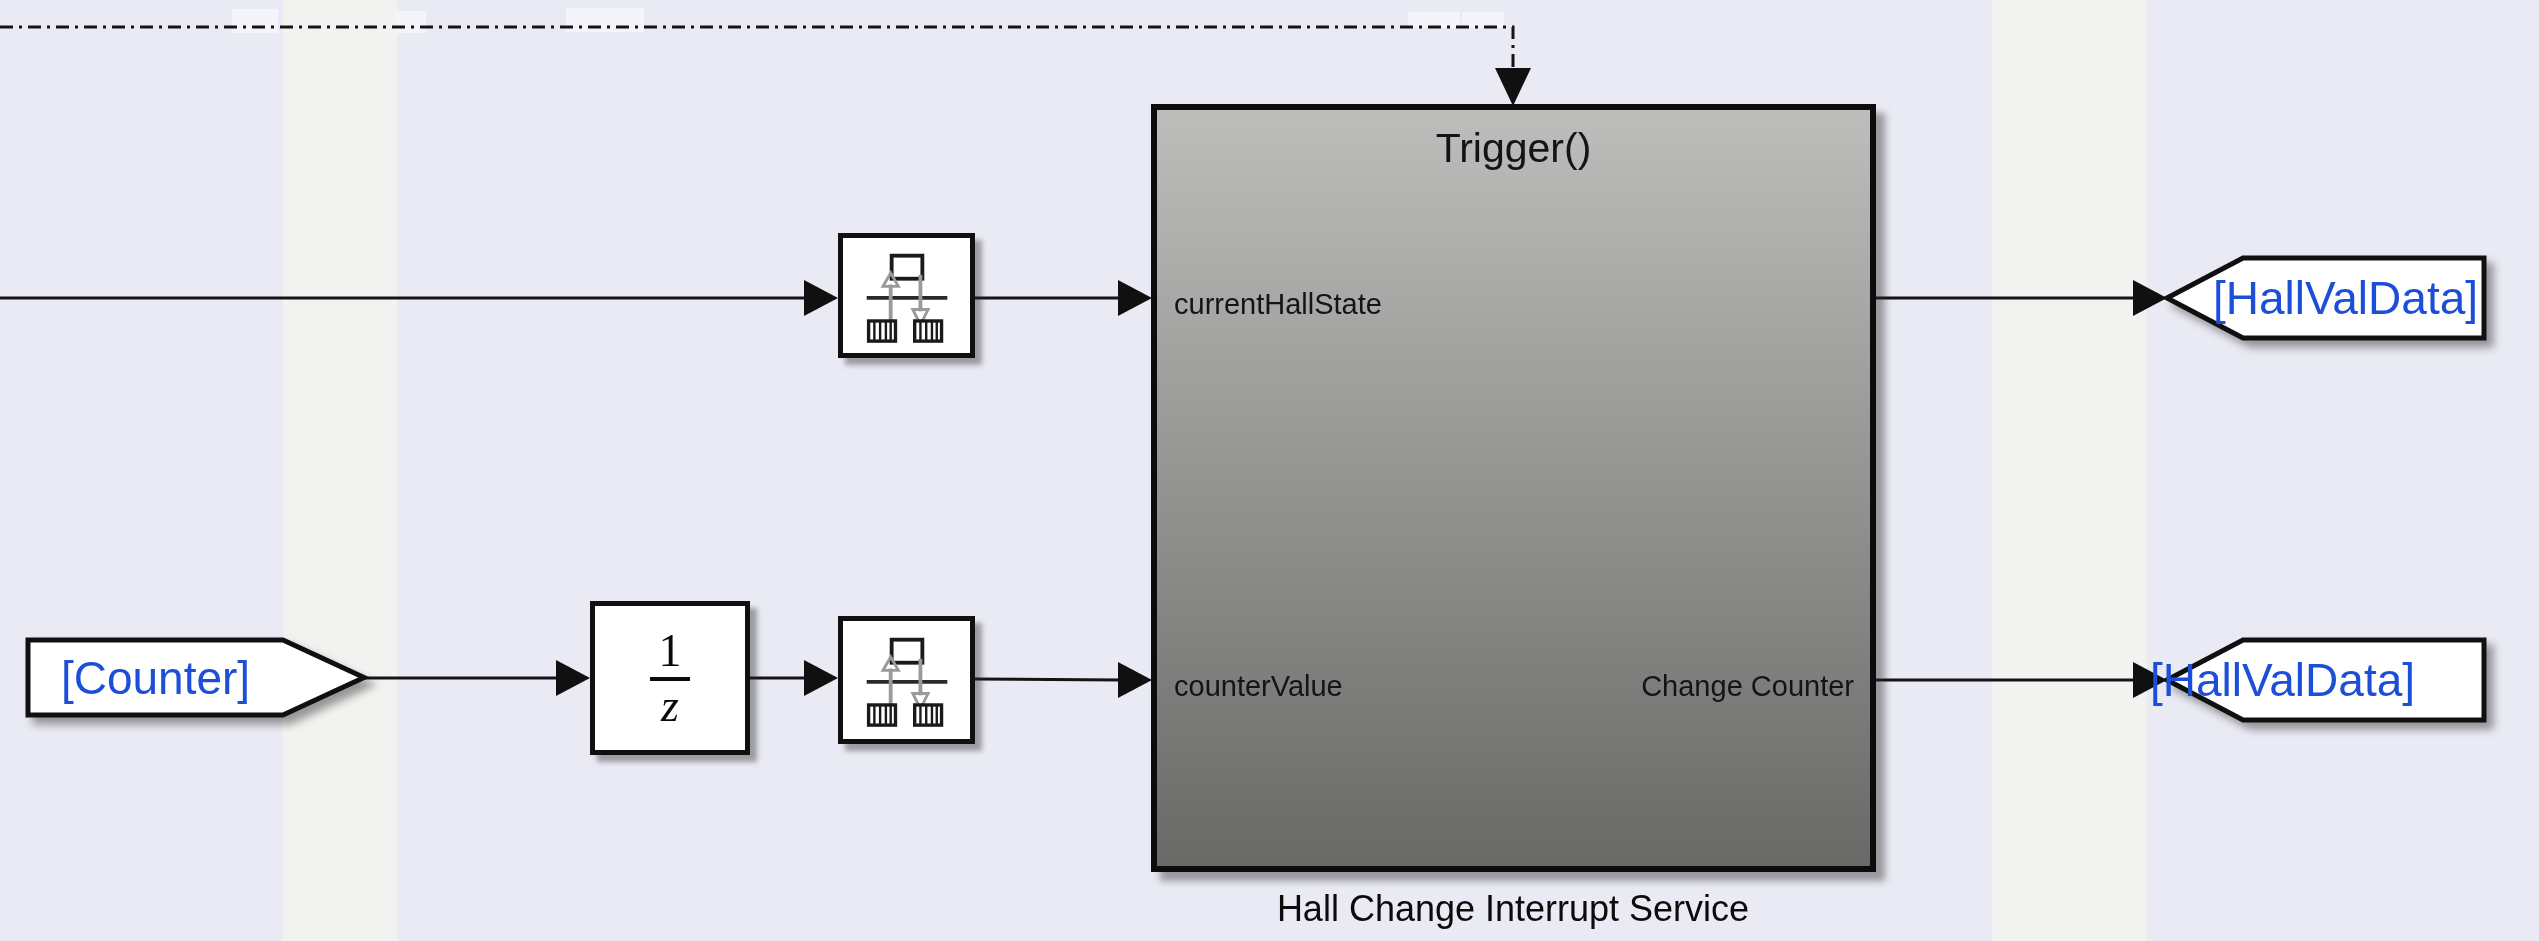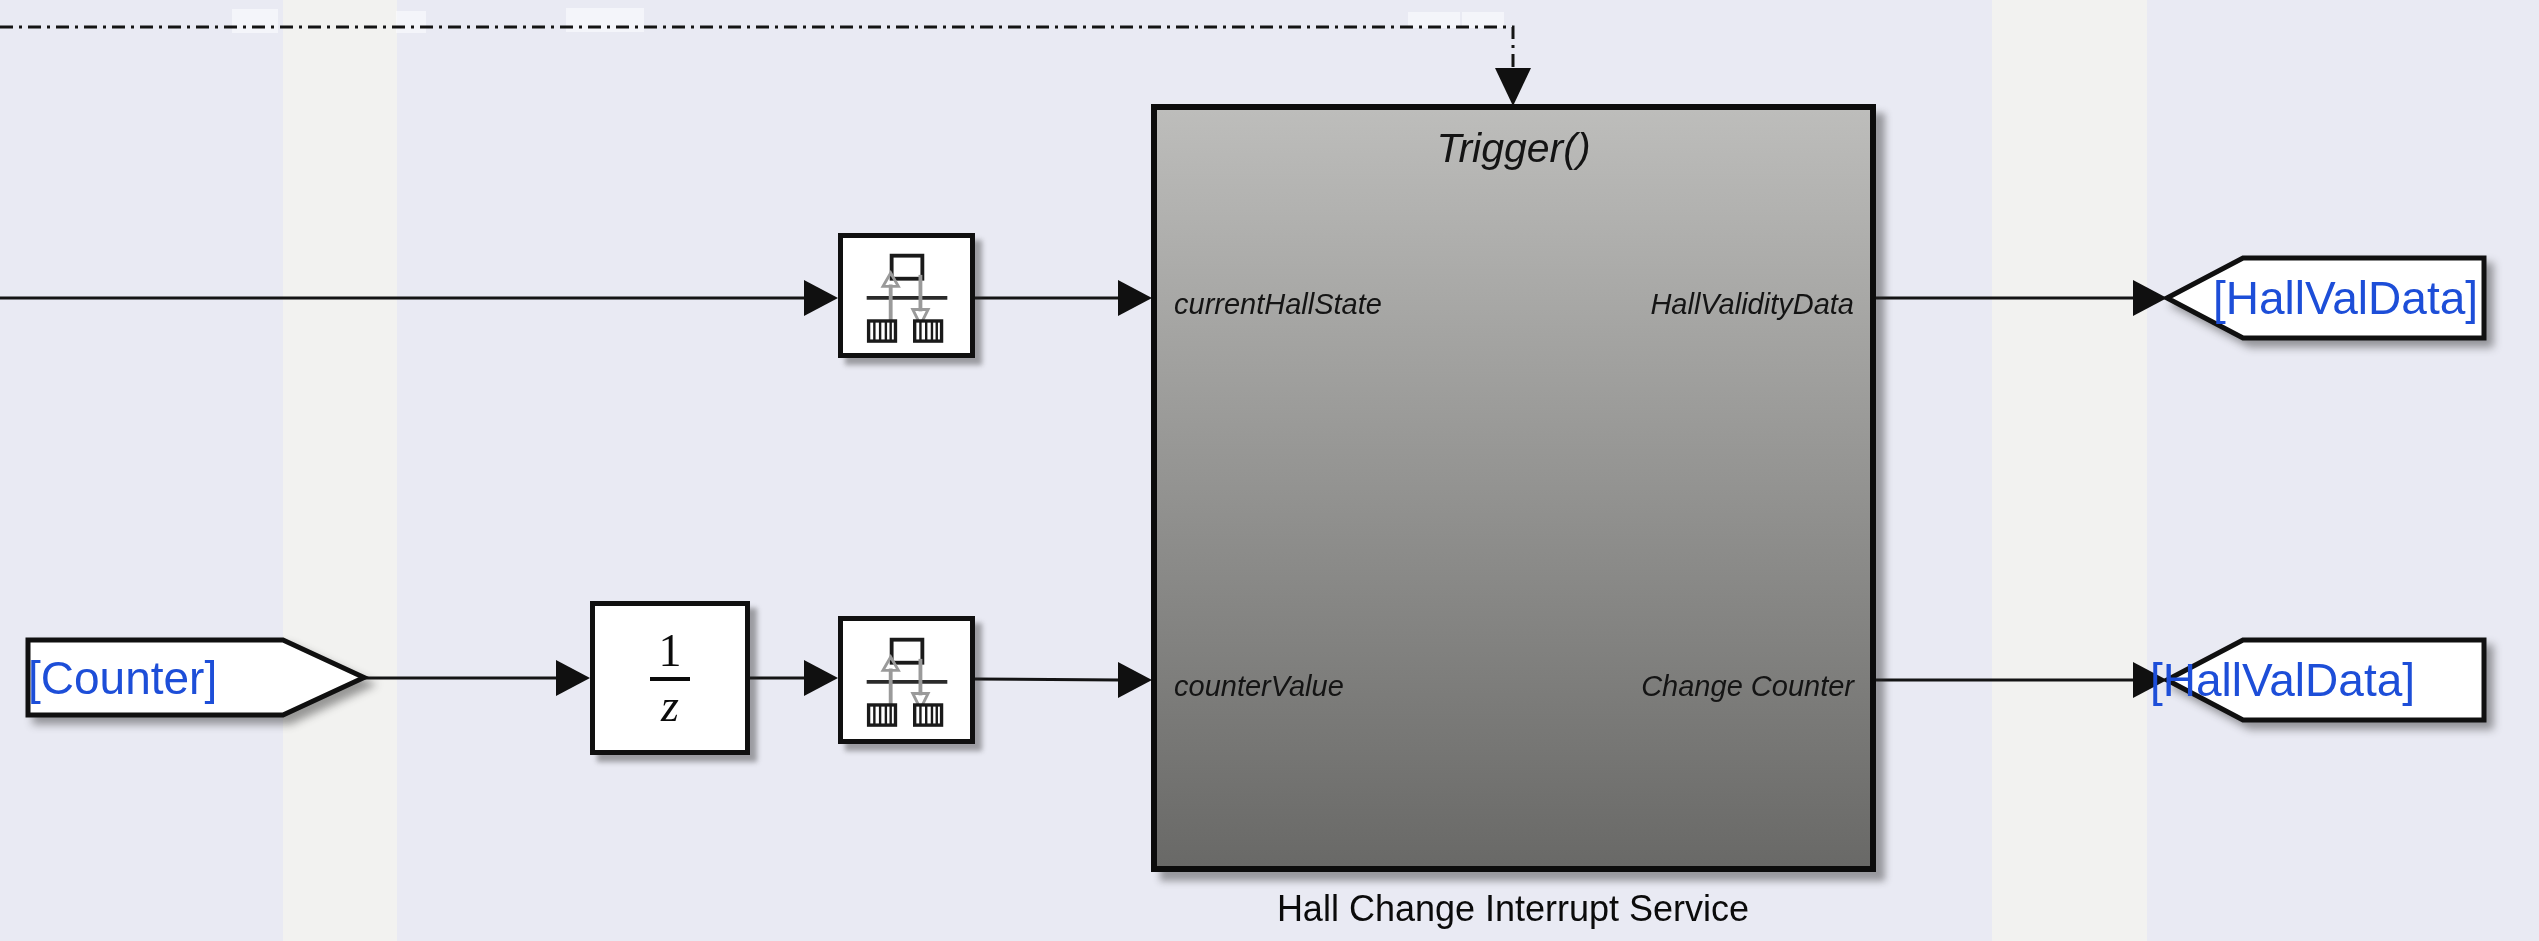--- a/index.html
+++ b/index.html
@@ -24,40 +24,39 @@
     position:absolute;box-sizing:border-box;background:#ffffff;
     border:5px solid #101010;z-index:2;
     box-shadow:7px 7px 5px rgba(40,40,40,0.40);
   }
   #subsystem{
     position:absolute;box-sizing:border-box;z-index:2;
     left:1151px;top:104px;width:725px;height:768px;
     border:6px solid #0c0c0c;
     background:linear-gradient(#bdbdbb,#696967);
     box-shadow:9px 9px 7px rgba(40,40,40,0.42);
-    font-style:italic;
   }
   .portlabel{position:absolute;font-size:29px;line-height:50px;color:#141414;white-space:nowrap;}
   .plleft{left:17px;}
   .plright{right:16px;text-align:right;}
   #trigger-label{position:absolute;left:0;right:0;top:13px;text-align:center;font-size:41px;line-height:50px;color:#141414;}
   #subsystem-caption{
     position:absolute;left:1013px;top:884px;width:1000px;z-index:2;
     text-align:center;font-size:36px;line-height:50px;color:#0b0b0b;white-space:nowrap;
   }
   #unit-delay{left:590px;top:601px;width:160px;height:154px;display:flex;align-items:center;justify-content:center;}
   .frac{display:flex;flex-direction:column;align-items:center;font-family:"Liberation Serif","DejaVu Serif",serif;color:#0b0b0b;}
   .frac .num{font-size:46px;line-height:48px;}
   .frac .bar{width:40px;height:4px;background:#0b0b0b;margin:2px 0 1px 0;}
   .frac .den{font-size:46px;line-height:48px;font-style:italic;}
   .rt{left:838px;width:137px;display:flex;align-items:center;justify-content:center;}
   #rt1{top:233px;height:125px;}
   #rt2{top:616px;height:128px;}
   .taglabel{position:absolute;z-index:3;font-size:46px;line-height:52px;color:#1d4ed8;white-space:nowrap;}
-  #from-tag-label{left:28px;top:652px;width:255px;}
+  #from-tag-label{left:28px;top:652px;width:255px;text-align:center;}
   #goto-tag1-label{left:2213px;top:272px;}
   #goto-tag2-label{left:2150px;top:654px;}
 </style>
 </head>
 <body>
 
 <div id="canvas">
 
   <div class="stripe" id="stripe-a"></div>
   <div class="stripe" id="stripe-b"></div>
@@ -91,21 +90,20 @@
 
     <polygon class="tagshape" points="28,640 283,640 364,677.5 283,715 28,715"></polygon>
     <polygon class="tagshape" points="2167,298 2243,258 2484,258 2484,338 2243,338"></polygon>
     <polygon class="tagshape" points="2167,680 2243,640 2484,640 2484,720 2243,720"></polygon>
   </svg>
 
   <div id="subsystem">
     <div id="trigger-label">Trigger()</div>
     <div class="portlabel plleft" style="top:169px;">currentHallState</div>
     <div class="portlabel plleft" style="top:551px;">counterValue</div>
-    <div class="portlabel plright" style="top:169px;right:16px;left:auto;">HallValidityData</div>
     <div class="portlabel plright" style="top:551px;right:16px;left:auto;">Change Counter</div>
   </div>
   <div id="subsystem-caption">Hall Change Interrupt Service</div>
 
   <div class="blk" id="unit-delay">
     <div class="frac">
       <span class="num">1</span>
       <span class="bar"></span>
       <span class="den">z</span>
     </div>

